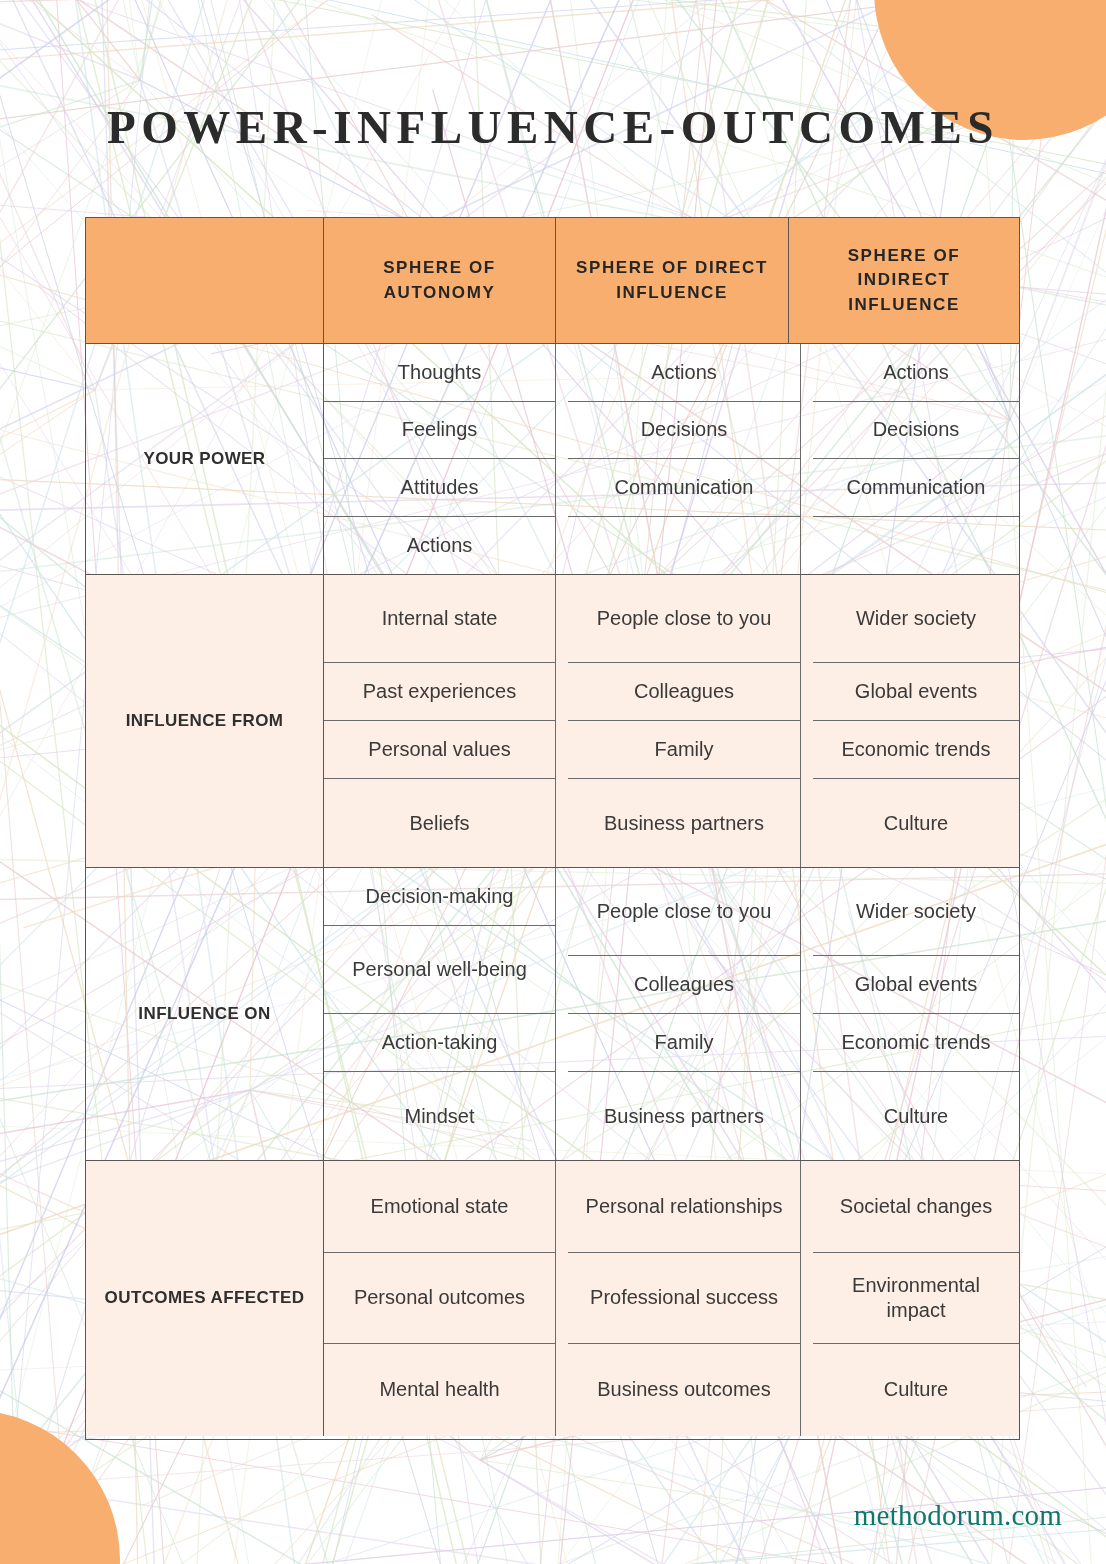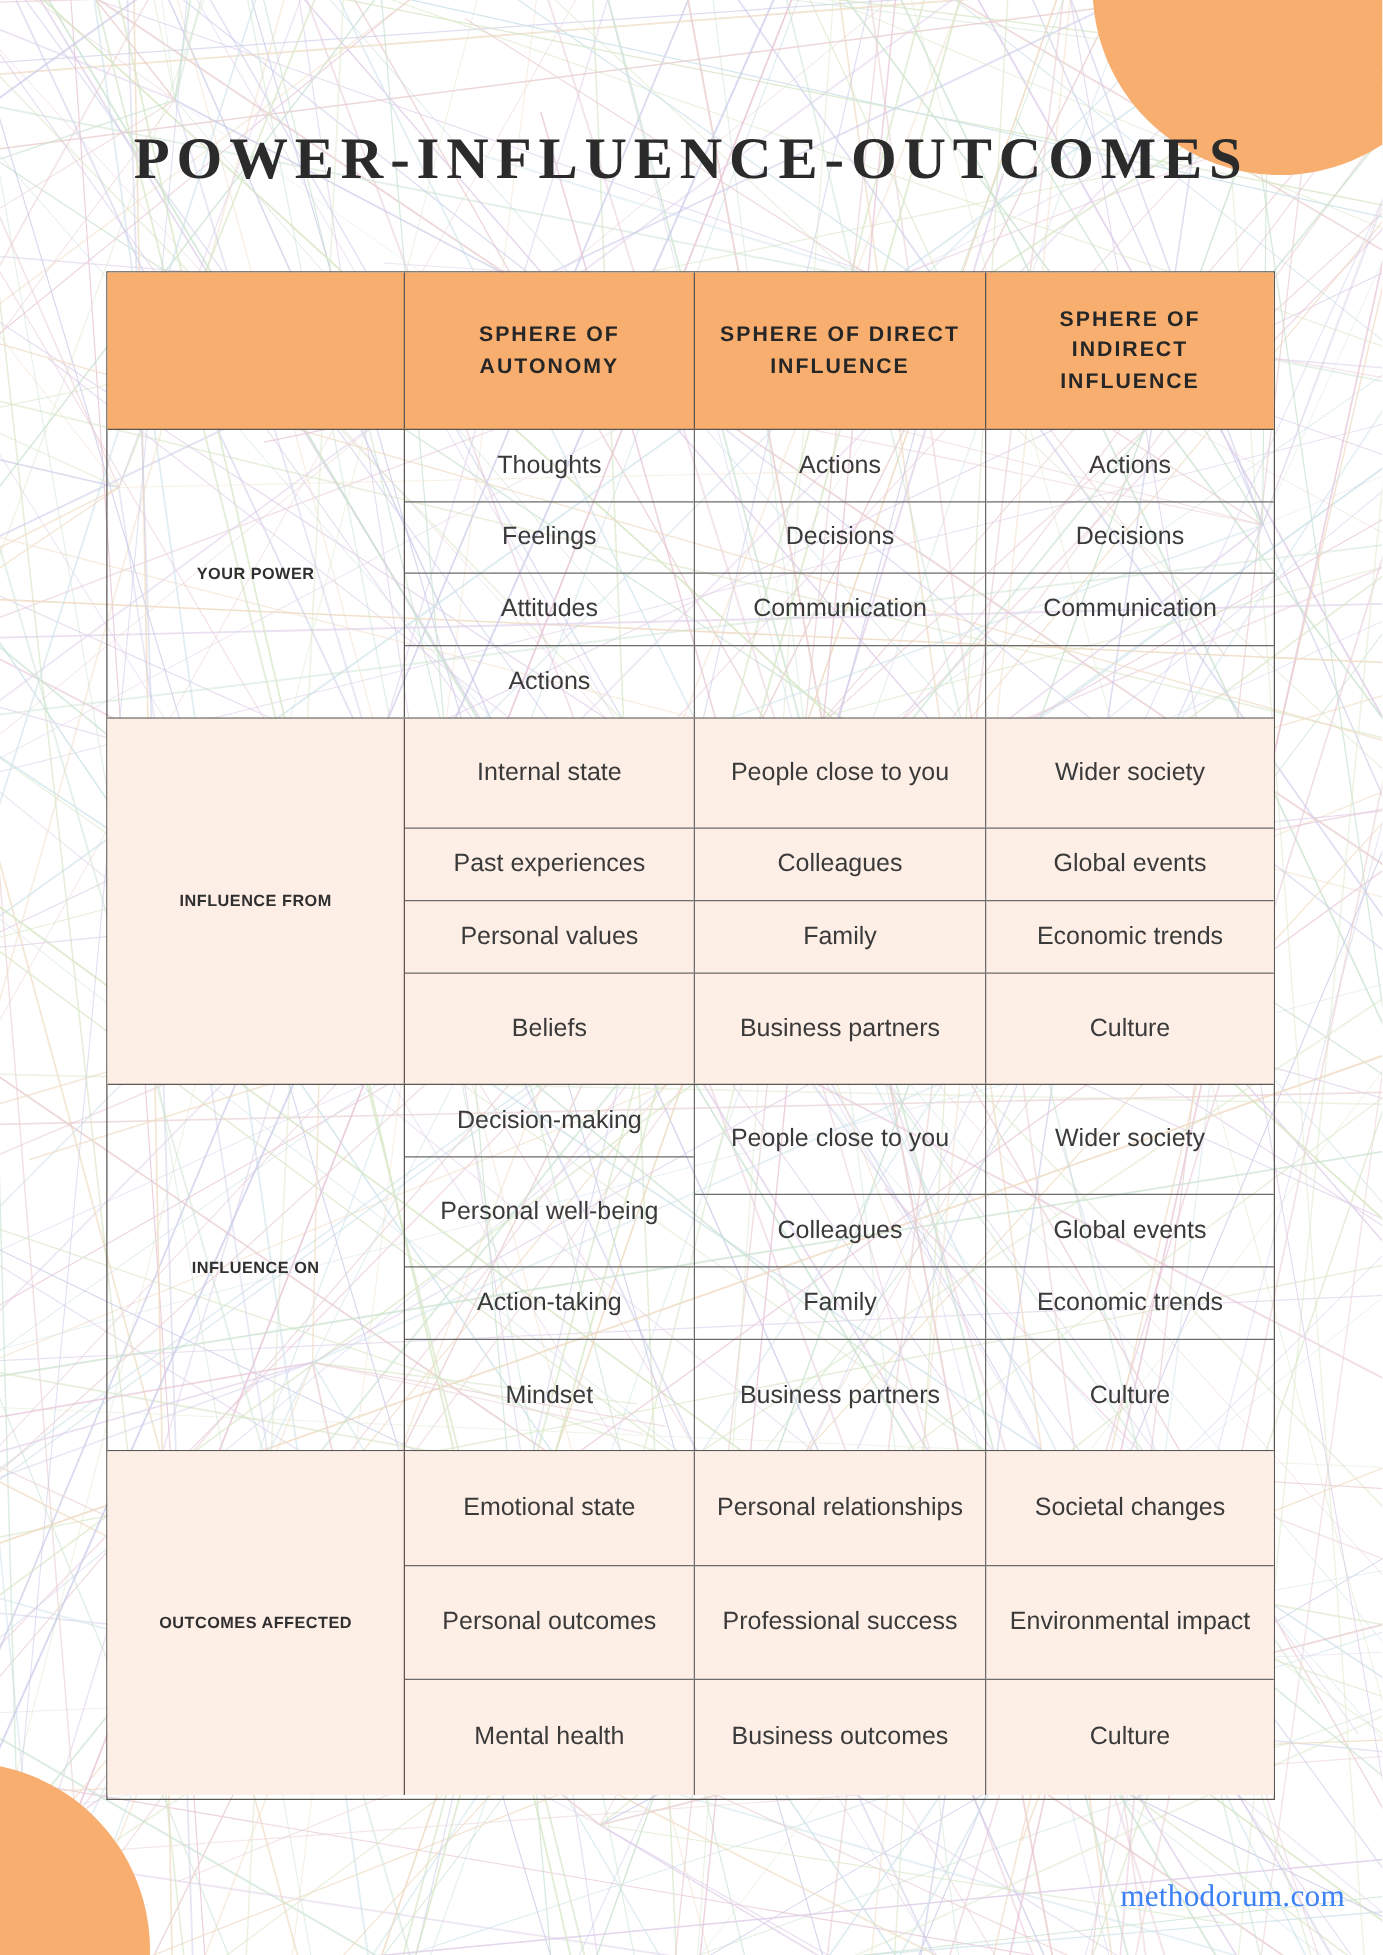--- a/index.html
+++ b/index.html
@@ -107,30 +107,31 @@
   .section.plain { background:transparent; }
 
   .sec-label {
     width:238px; flex:0 0 238px;
     border-right:1.5px solid #5b5651;
     display:flex;
     align-items:center;
     justify-content:center;
     text-align:center;
     font-weight:bold;
-    font-size:13px;
+    font-size:17px;
     letter-spacing:0.4px;
     line-height:1.7;
     color:#2f2f2f;
     padding:4px 8px;
   }
 
   .sec-cols {
     display:flex;
     flex:1 1 auto;
+    gap:12px;
   }
   .col {
     display:flex;
     flex-direction:column;
     border-right:1px solid #6b6b6b;
   }
   .col:last-child { border-right:none; }
 
   .cell {
     display:flex;
@@ -151,25 +152,25 @@
   .sec-power .cell { height:57.5px; }
   .sec-from  .cell { height:58px; }
   .sec-from  .cell.tall { height:88px; }
   .sec-on    .cell { height:58px; }
   .sec-on    .cell.tall { height:88px; }
   .sec-out   .cell { height:91.5px; }
 
   
   #footer {
     position:absolute;
-    right:30px; bottom:32px;
+    right:44px; bottom:32px;
     z-index:3;
     font-family:"Liberation Serif", serif;
-    font-size:25px;
-    color:#3b82f6;
+    font-size:29px;
+    color:#0f766e;
     letter-spacing:0.2px;
   }
 </style>
 </head>
 <body>
 
 <div id="page">
 
   <svg id="bg-lines" viewBox="0 0 1106 1564" preserveAspectRatio="none" aria-hidden="true">
       <line x1="942.7" y1="1584.0" x2="-20.0" y2="1419.5" stroke="#e8c6d8" stroke-width="0.87" opacity="0.77"></line>

